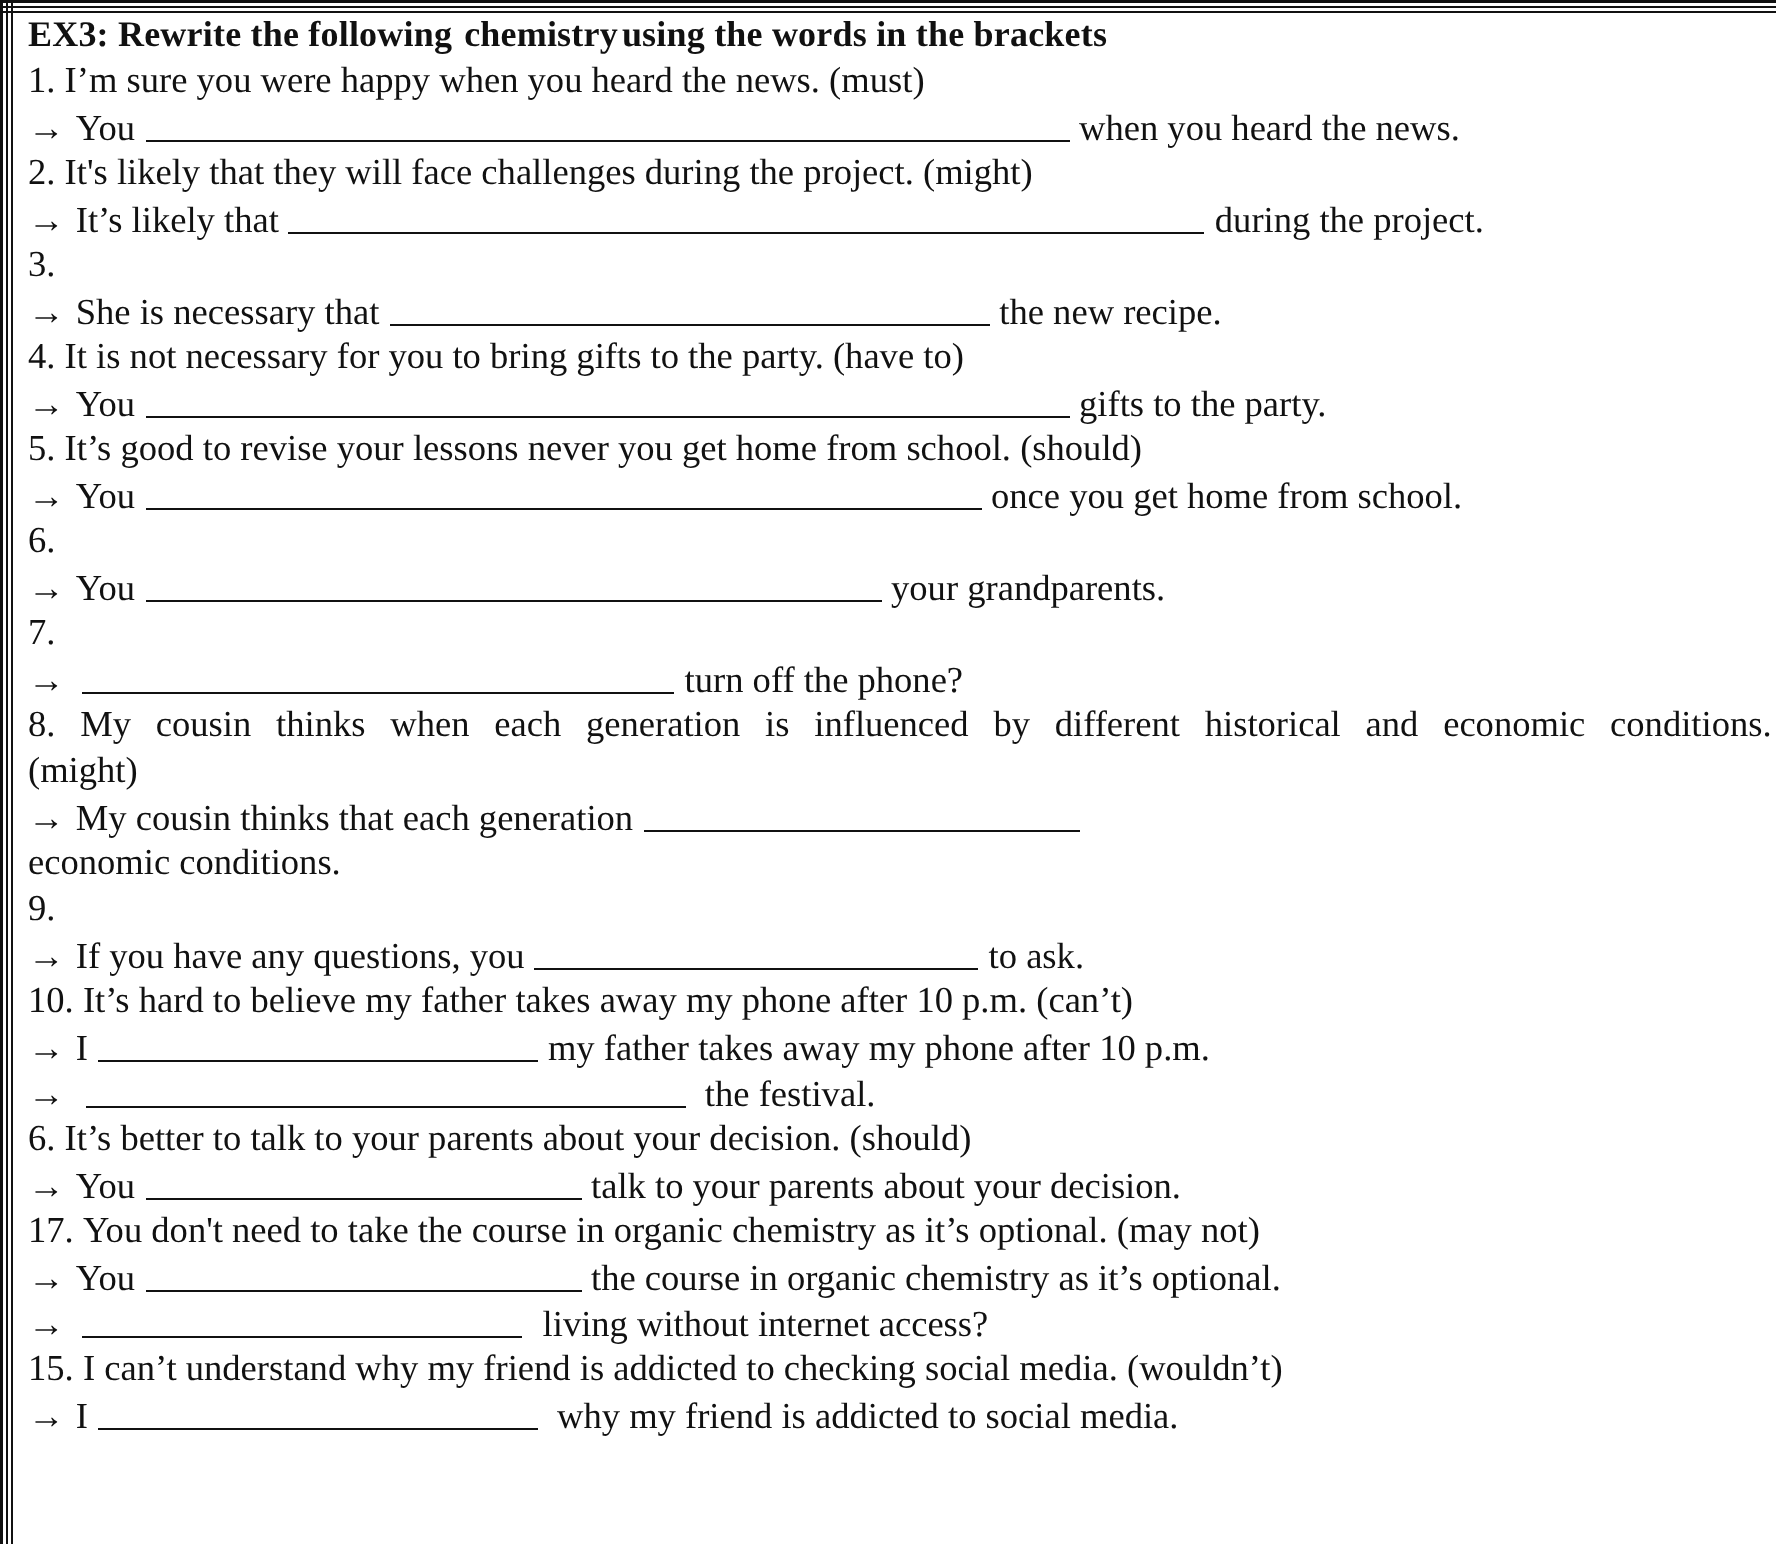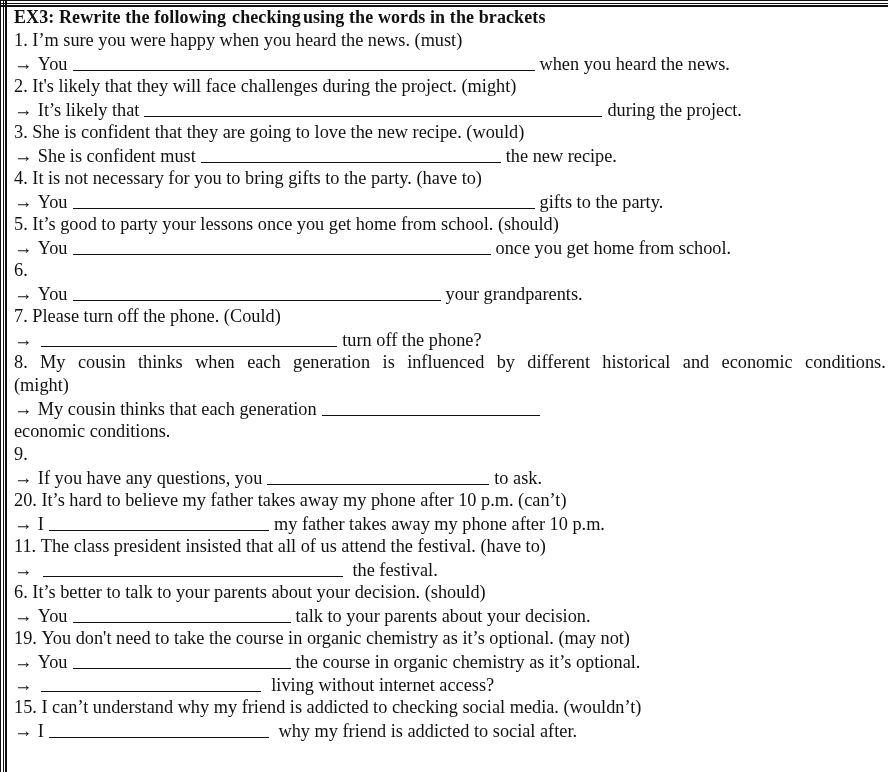--- a/index.html
+++ b/index.html
@@ -74,69 +74,69 @@
 
 <div class="frame">
   <div class="border-top"></div>
   <div class="border-left"></div>
 
   <div class="content">
 
     <div class="line title">
       <span>EX3: Rewrite the following</span>
         <span class="gap"></span>
-        <span>checking</span>
+        <span>chemistry</span>
         <span style="display:inline-block;width:2px"></span>
         <span>using the words in the brackets</span>
     </div>
 
     <div class="line">
       <span>1.</span>&nbsp;<span>I’m sure you were happy when you heard the news. (must)</span>
     </div>
     <div class="line">
       <span class="arrow">→</span>&nbsp;<span>You</span><span class="blank" style="width:462px"></span><span>when you heard the news.</span>
     </div>
 
     <div class="line">
       <span>2.</span>&nbsp;<span>It's likely that they will face challenges during the project. (might)</span>
     </div>
     <div class="line">
       <span class="arrow">→</span>&nbsp;<span>It’s likely that</span><span class="blank" style="width:458px"></span><span>during the project.</span>
     </div>
 
     <div class="line">
-      <span>3.</span>&nbsp;<span>She is confident that they are going to love the new recipe. (would)</span>
-    </div>
-    <div class="line">
-      <span class="arrow">→</span>&nbsp;<span>She is confident must</span><span class="blank" style="width:300px"></span><span>the new recipe.</span>
+      <span>3.</span>&nbsp;
+    </div>
+    <div class="line">
+      <span class="arrow">→</span>&nbsp;<span>She is necessary that</span><span class="blank" style="width:300px"></span><span>the new recipe.</span>
     </div>
 
     <div class="line">
       <span>4.</span>&nbsp;<span>It is not necessary for you to bring gifts to the party. (have to)</span>
     </div>
     <div class="line">
       <span class="arrow">→</span>&nbsp;<span>You</span><span class="blank" style="width:462px"></span><span>gifts to the party.</span>
     </div>
 
     <div class="line">
-      <span>5.</span>&nbsp;<span> It’s good to party your lessons once you get home from school. (should)</span>
+      <span>5.</span>&nbsp;<span> It’s good to revise your lessons never you get home from school. (should)</span>
     </div>
     <div class="line">
       <span class="arrow">→</span>&nbsp;<span>You</span><span class="blank" style="width:418px"></span><span>once you get home from school.</span>
     </div>
 
     <div class="line">
       <span>6.</span>&nbsp;
     </div>
     <div class="line">
       <span class="arrow">→</span>&nbsp;<span>You</span><span class="blank" style="width:368px"></span><span>your grandparents.</span>
     </div>
 
     <div class="line">
-      <span>7.</span>&nbsp;<span>Please turn off the phone. (Could)</span>
+      <span>7.</span>&nbsp;
     </div>
     <div class="line">
       <span class="arrow">→</span>
         <span class="blank" style="width:296px; margin-left:8px"></span>
         <span>turn off the phone?</span>
     </div>
 
     <div class="line justified">
       <span>8.</span>
       <span>My</span>
@@ -165,54 +165,51 @@
     </div>
 
     <div class="line">
       <span>9.</span>&nbsp;
     </div>
     <div class="line">
       <span class="arrow">→</span>&nbsp;<span>If you have any questions, you</span><span class="blank" style="width:222px"></span><span>to ask.</span>
     </div>
 
     <div class="line">
-      <span>20.</span>&nbsp;<span>It’s hard to believe my father takes away my phone after 10 p.m. (can’t)</span>
+      <span>10.</span>&nbsp;<span>It’s hard to believe my father takes away my phone after 10 p.m. (can’t)</span>
     </div>
     <div class="line">
       <span class="arrow">→</span>&nbsp;<span>I</span><span class="blank" style="width:220px"></span><span>my father takes away my phone after 10 p.m.</span>
     </div>
 
     <div class="line">
-      <span>11.</span>&nbsp;<span>The class president insisted that all of us attend the festival. (have to)</span>
-    </div>
-    <div class="line">
       <span class="arrow">→</span>&nbsp;<span class="blank" style="width:300px"></span><span style="white-space:pre"> the festival.</span>
     </div>
 
     <div class="line">
       <span>6.</span>&nbsp;<span>It’s better to talk to your parents about your decision. (should)</span>
     </div>
     <div class="line">
       <span class="arrow">→</span>&nbsp;<span>You</span><span class="blank" style="width:218px"></span><span>talk to your parents about your decision.</span>
     </div>
 
     <div class="line">
-      <span>19.</span>&nbsp;<span>You don't need to take the course in organic chemistry as it’s optional. (may not)</span>
+      <span>17.</span>&nbsp;<span>You don't need to take the course in organic chemistry as it’s optional. (may not)</span>
     </div>
     <div class="line">
       <span class="arrow">→</span>&nbsp;<span>You</span><span class="blank" style="width:218px"></span><span>the course in organic chemistry as it’s optional.</span>
     </div>
 
     <div class="line">
       <span class="arrow">→</span>
         <span class="blank" style="width:220px; margin-left:8px; margin-right:10px"></span>
         <span>living without internet access?</span>
     </div>
 
     <div class="line">
       <span>15.</span>&nbsp;<span>I can’t understand why my friend is addicted to checking social media. (wouldn’t)</span>
     </div>
     <div class="line">
-      <span class="arrow">→</span>&nbsp;<span>I</span><span class="blank" style="width:220px"></span><span style="white-space:pre"> why my friend is addicted to social after.</span>
+      <span class="arrow">→</span>&nbsp;<span>I</span><span class="blank" style="width:220px"></span><span style="white-space:pre"> why my friend is addicted to social media.</span>
     </div>
 
   </div>
 </div>
 
 </body></html>

